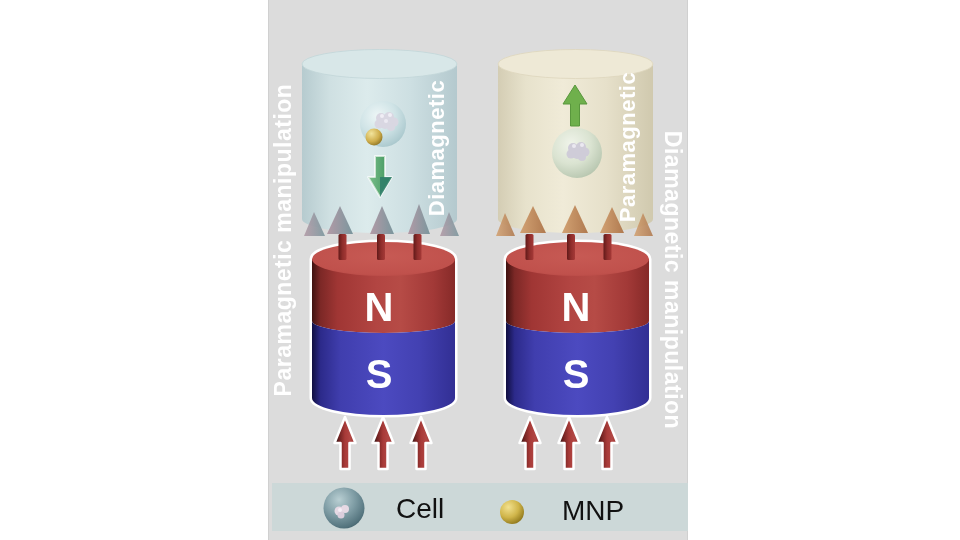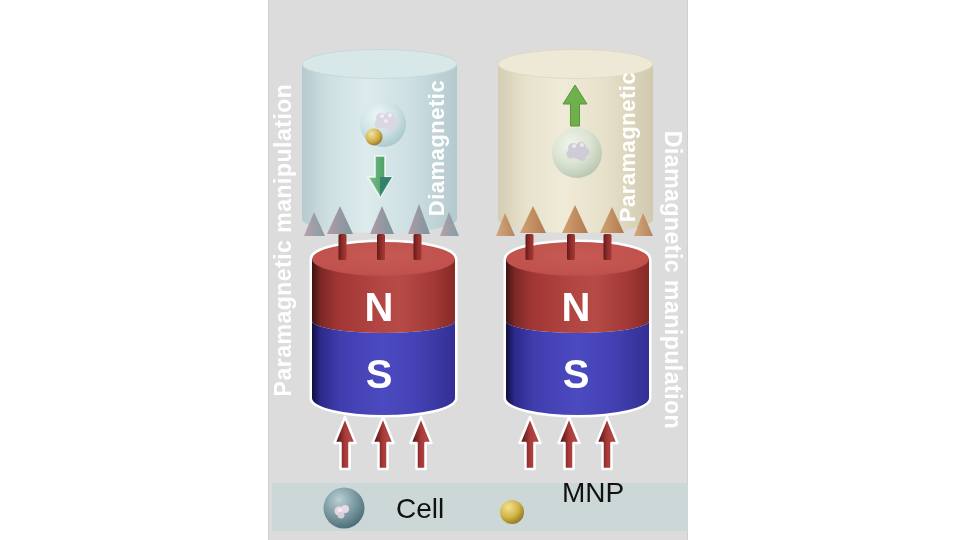--- a/index.html
+++ b/index.html
@@ -27,21 +27,21 @@
     width:60px;text-align:center;
   }
   .pole-n-left{left:81px;top:287px;}
   .pole-s-left{left:81px;top:354px;}
   .pole-n-right{left:278px;top:287px;}
   .pole-s-right{left:278px;top:354px;}
   .legend-label{
     position:absolute;color:#111111;font-weight:normal;font-size:28px;line-height:26px;
   }
   .legend-cell{left:128px;top:496px;}
-  .legend-mnp{left:294px;top:480px;}
+  .legend-mnp{left:294px;top:498px;}
 </style>
 </head>
 <body>
 
 <div class="panel">
 
   <svg width="420" height="540" viewBox="0 0 420 540">
     <defs>
       <linearGradient id="cylL" x1="0" y1="0" x2="1" y2="0">
         <stop offset="0" stop-color="#b6cbcf"></stop>

